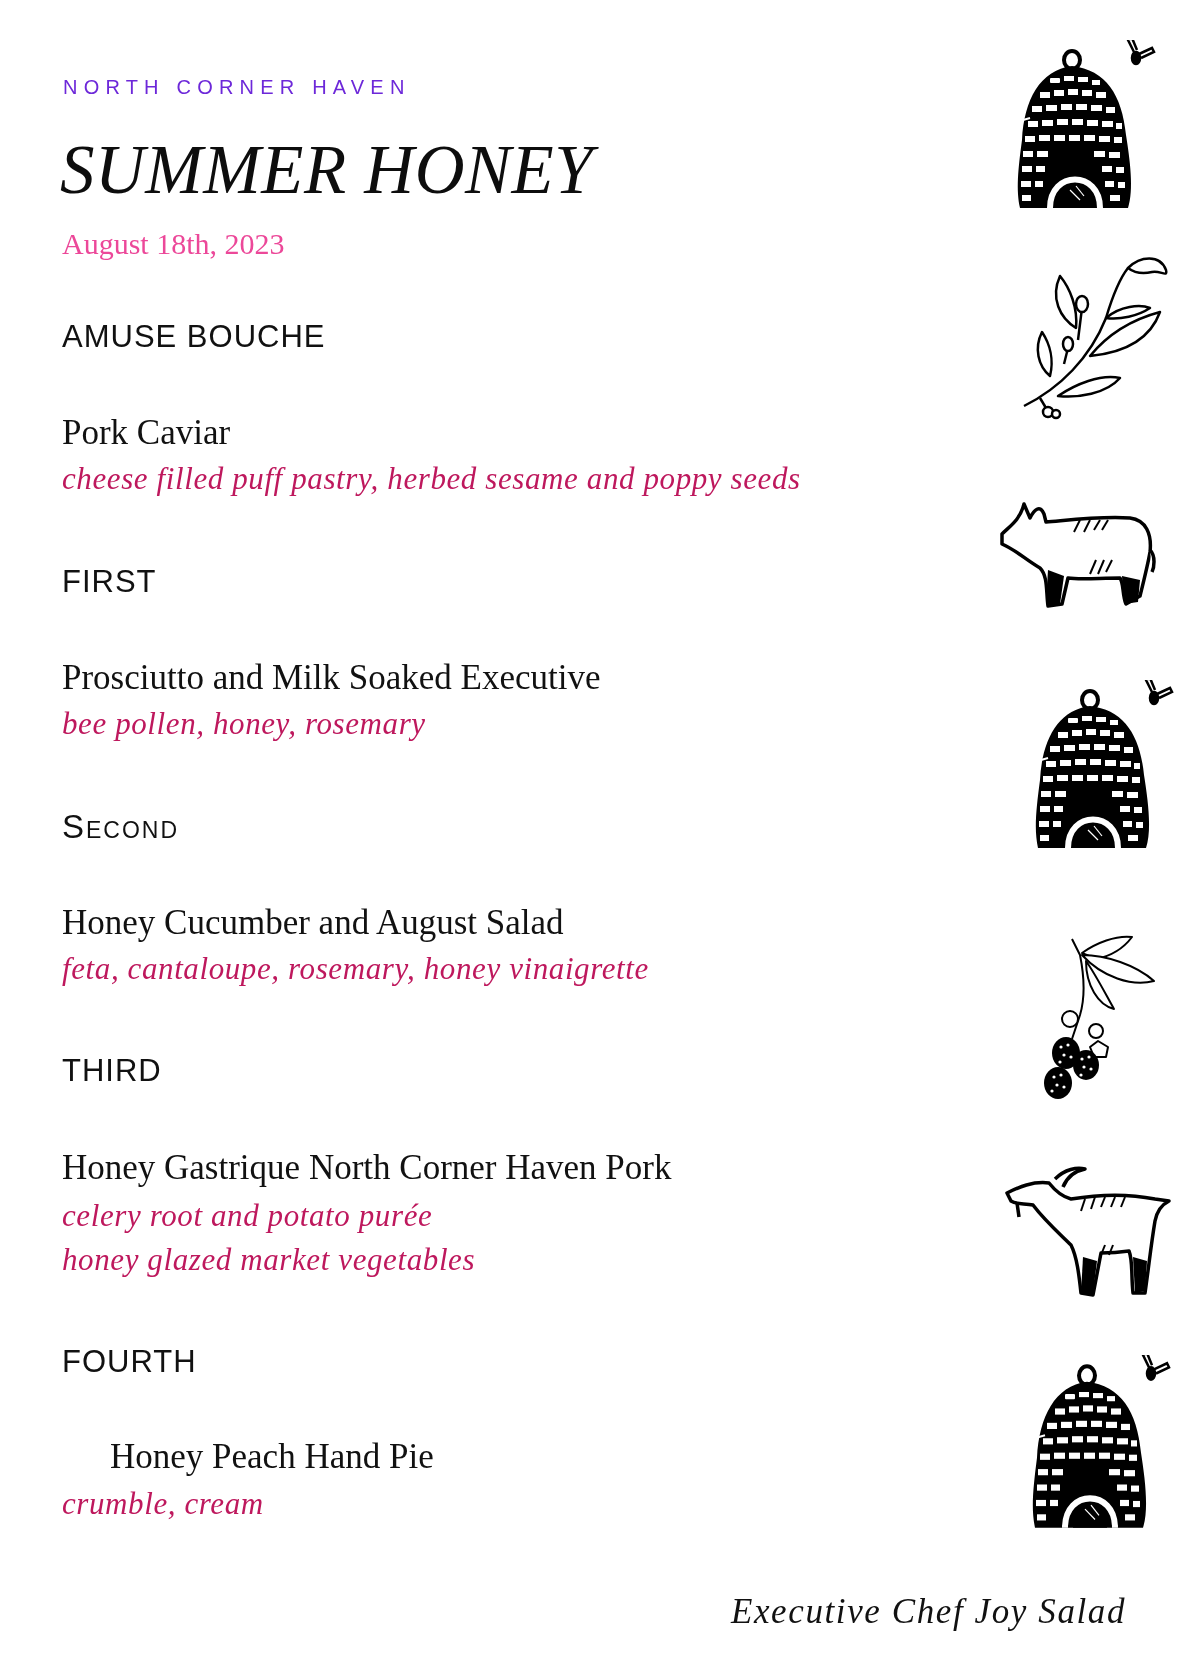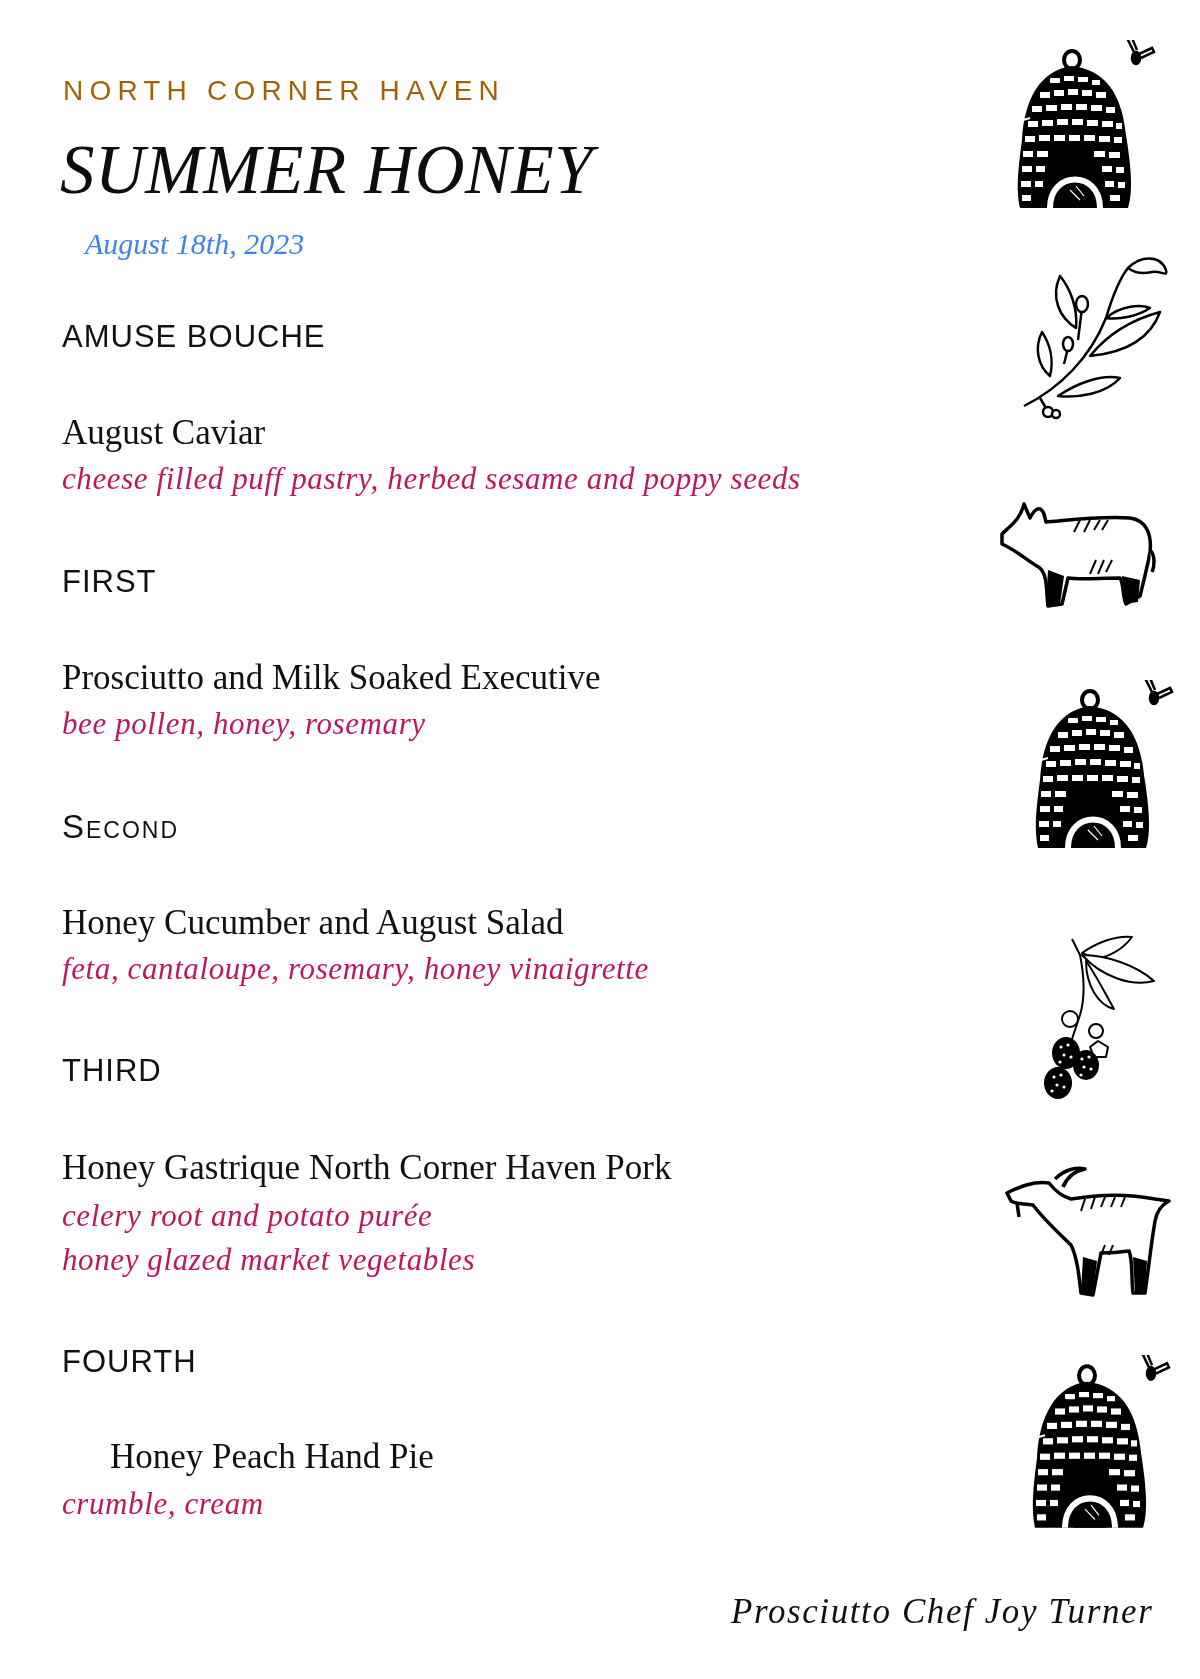--- a/index.html
+++ b/index.html
@@ -1,38 +1,38 @@
 <!DOCTYPE html>
 <html><head>
 <meta charset="utf-8">
 <style>
   html, body { margin:0; padding:0; background:#ffffff; }
   body { width:1200px; height:1679px; position:relative; overflow:hidden; color:#111; }
   .abs { position:absolute; white-space:nowrap; line-height:1; margin:0; }
-  .brand { font-family:"Liberation Sans", sans-serif; font-size:28px; letter-spacing:6.2px; color:#a16207; }
+  .brand { font-family:"Liberation Sans", sans-serif; font-size:20px; letter-spacing:6.2px; color:#6d28d9; }
   .title { font-family:"Liberation Serif", serif; font-style:italic; font-size:69px; letter-spacing:0.5px; color:#0d0d0d; }
-  .date { font-family:"Liberation Serif", serif; font-style:italic; font-size:30px; color:#3b82f6;margin-left:23px; }
+  .date { font-family:"Liberation Serif", serif; font-size:30px; color:#ec4899; }
   .course { font-family:"Liberation Sans", sans-serif; font-size:31px; letter-spacing:1px; color:#111; }
   .course.smallcaps { font-variant:small-caps; text-transform:none; letter-spacing:2px; }
   .dish { font-family:"Liberation Serif", serif; font-size:35px; color:#111; }
   .desc { font-family:"Liberation Serif", serif; font-style:italic; font-size:31px; letter-spacing:0.6px; color:#be185d; }
   .chef { font-family:"Liberation Serif", serif; font-style:italic; font-size:35px; letter-spacing:1.6px; color:#111; }
   .icon { position:absolute; }
   .icon svg { width:100%; height:100%; display:block; overflow:visible; }
 </style>
 </head>
 <body>
 
 <div class="abs brand" style="left:63px; top:77px;">NORTH CORNER HAVEN</div>
 <h1 class="abs title" style="left:60px; top:136px; font-weight:normal;">SUMMER HONEY</h1>
 <div class="abs date" style="left:62px; top:229px;">August 18th, 2023</div>
 
 <section>
   <div class="abs course" style="left:62px; top:321px;">AMUSE BOUCHE</div>
-  <div class="abs dish" style="left:62px; top:415px;">August Caviar</div>
+  <div class="abs dish" style="left:62px; top:415px;">Pork Caviar</div>
   <div class="abs desc" style="left:62px; top:463px;">cheese filled puff pastry, herbed sesame and poppy seeds</div>
 </section>
 
 <section>
   <div class="abs course" style="left:62px; top:566px;">FIRST</div>
   <div class="abs dish" style="left:62px; top:660px;">Prosciutto and Milk Soaked Executive</div>
   <div class="abs desc" style="left:62px; top:708px;">bee pollen, honey, rosemary</div>
 </section>
 
 <section>
@@ -47,21 +47,21 @@
   <div class="abs desc" style="left:62px; top:1200px;">celery root and potato purée</div>
   <div class="abs desc" style="left:62px; top:1244px;">honey glazed market vegetables</div>
 </section>
 
 <section>
   <div class="abs course" style="left:62px; top:1346px;">FOURTH</div>
   <div class="abs dish" style="left:62px; top:1439px;margin-left:48px;">Honey Peach Hand Pie</div>
   <div class="abs desc" style="left:62px; top:1488px;">crumble, cream</div>
 </section>
 
-<div class="abs chef" style="left:731px; top:1594px;">Prosciutto Chef Joy Turner</div>
+<div class="abs chef" style="left:731px; top:1594px;">Executive Chef Joy Salad</div>
 
 <svg width="0" height="0" style="position:absolute">
   <defs>
     <symbol id="hive" viewBox="0 0 150 180">
 
       <g stroke="#000" stroke-width="2.5" fill="none">
         <ellipse cx="126" cy="18" rx="4" ry="6" fill="#000"></ellipse>
         <path d="M124 12 L118 0 L122 -2 L127 10"></path>
         <path d="M129 14 L142 8 L144 12 L131 18"></path>
       </g>

